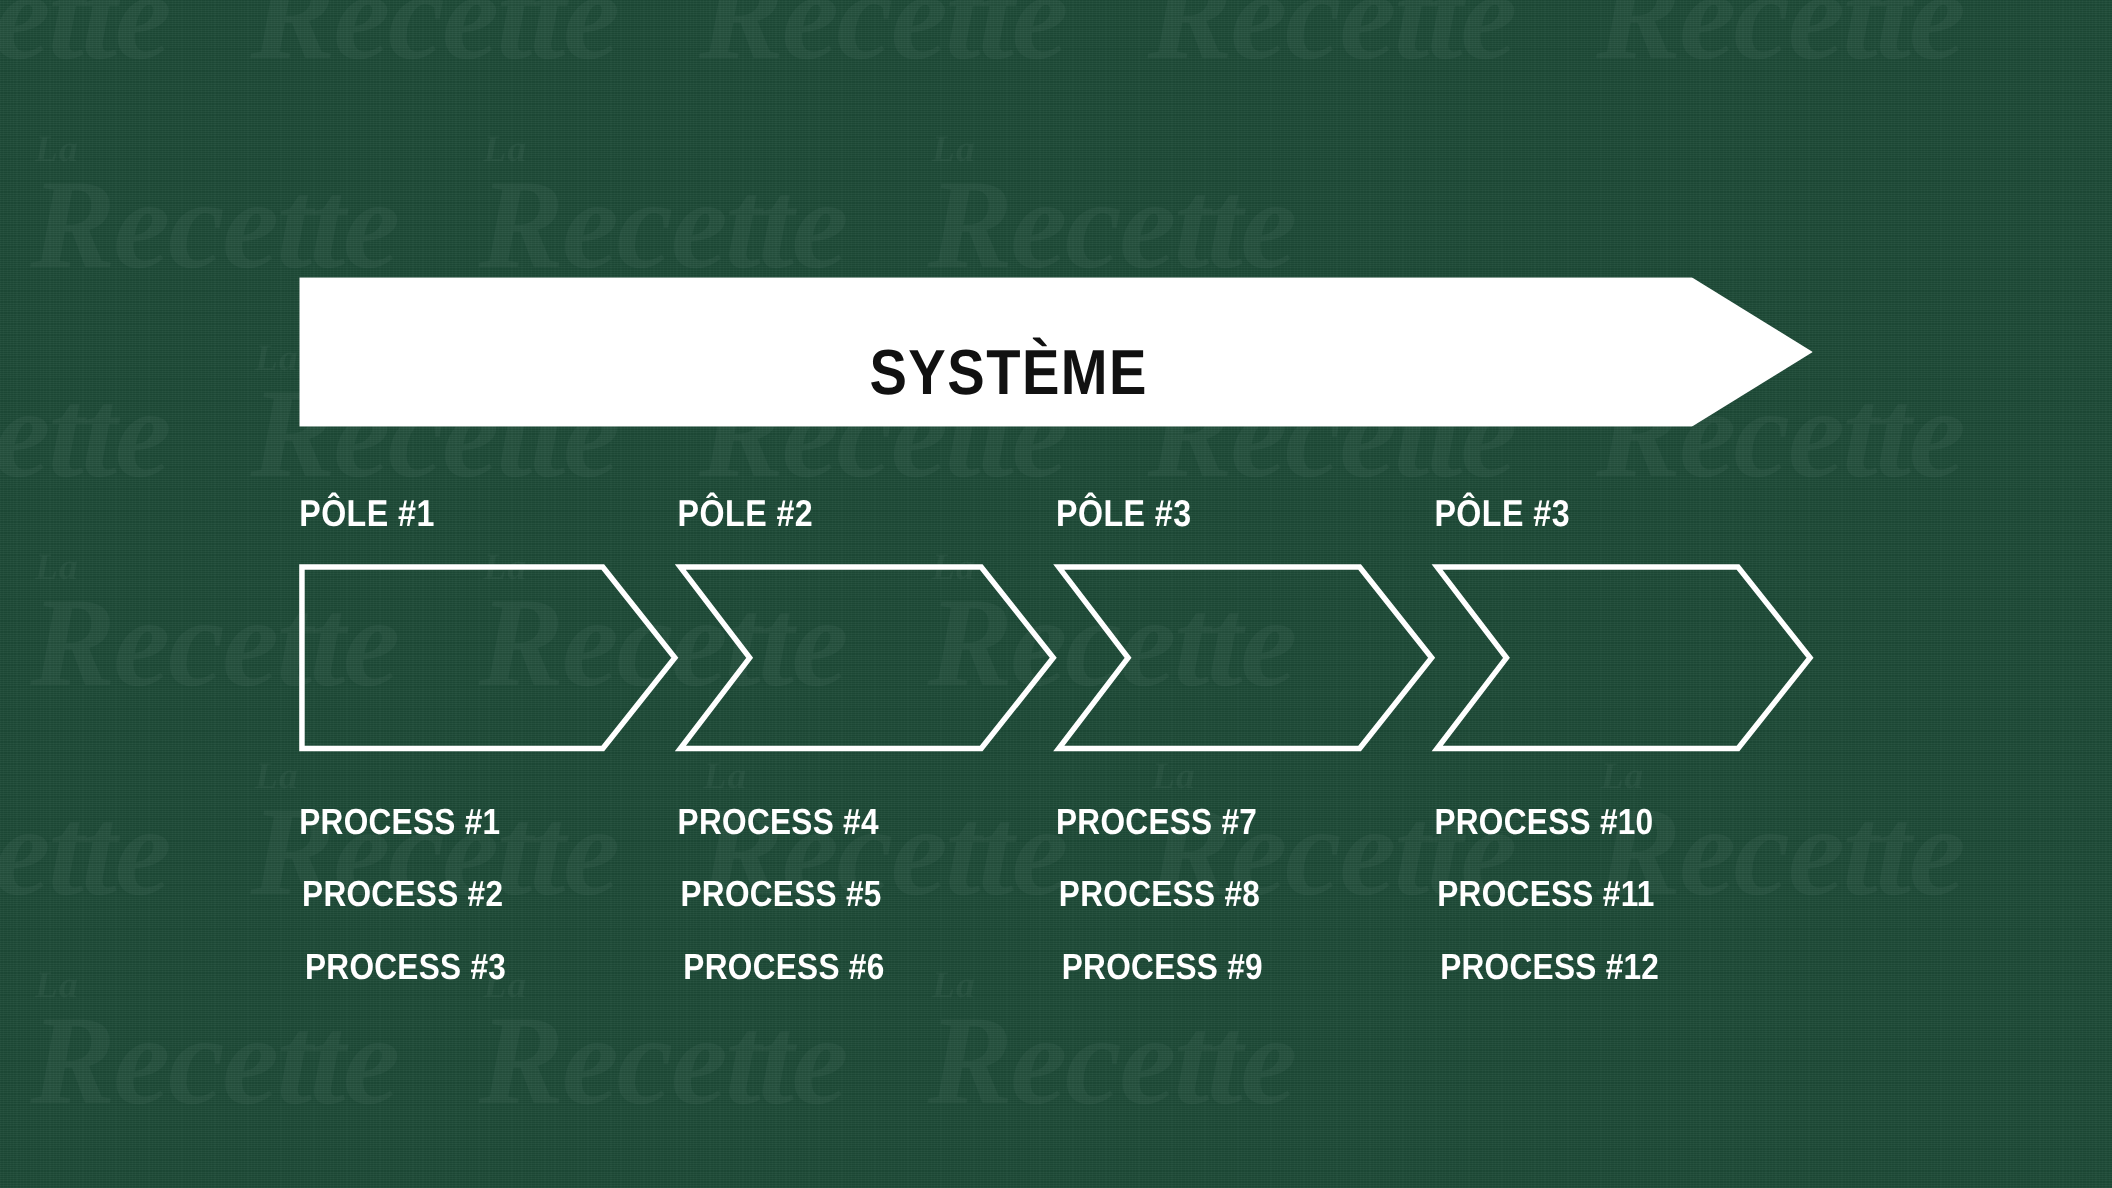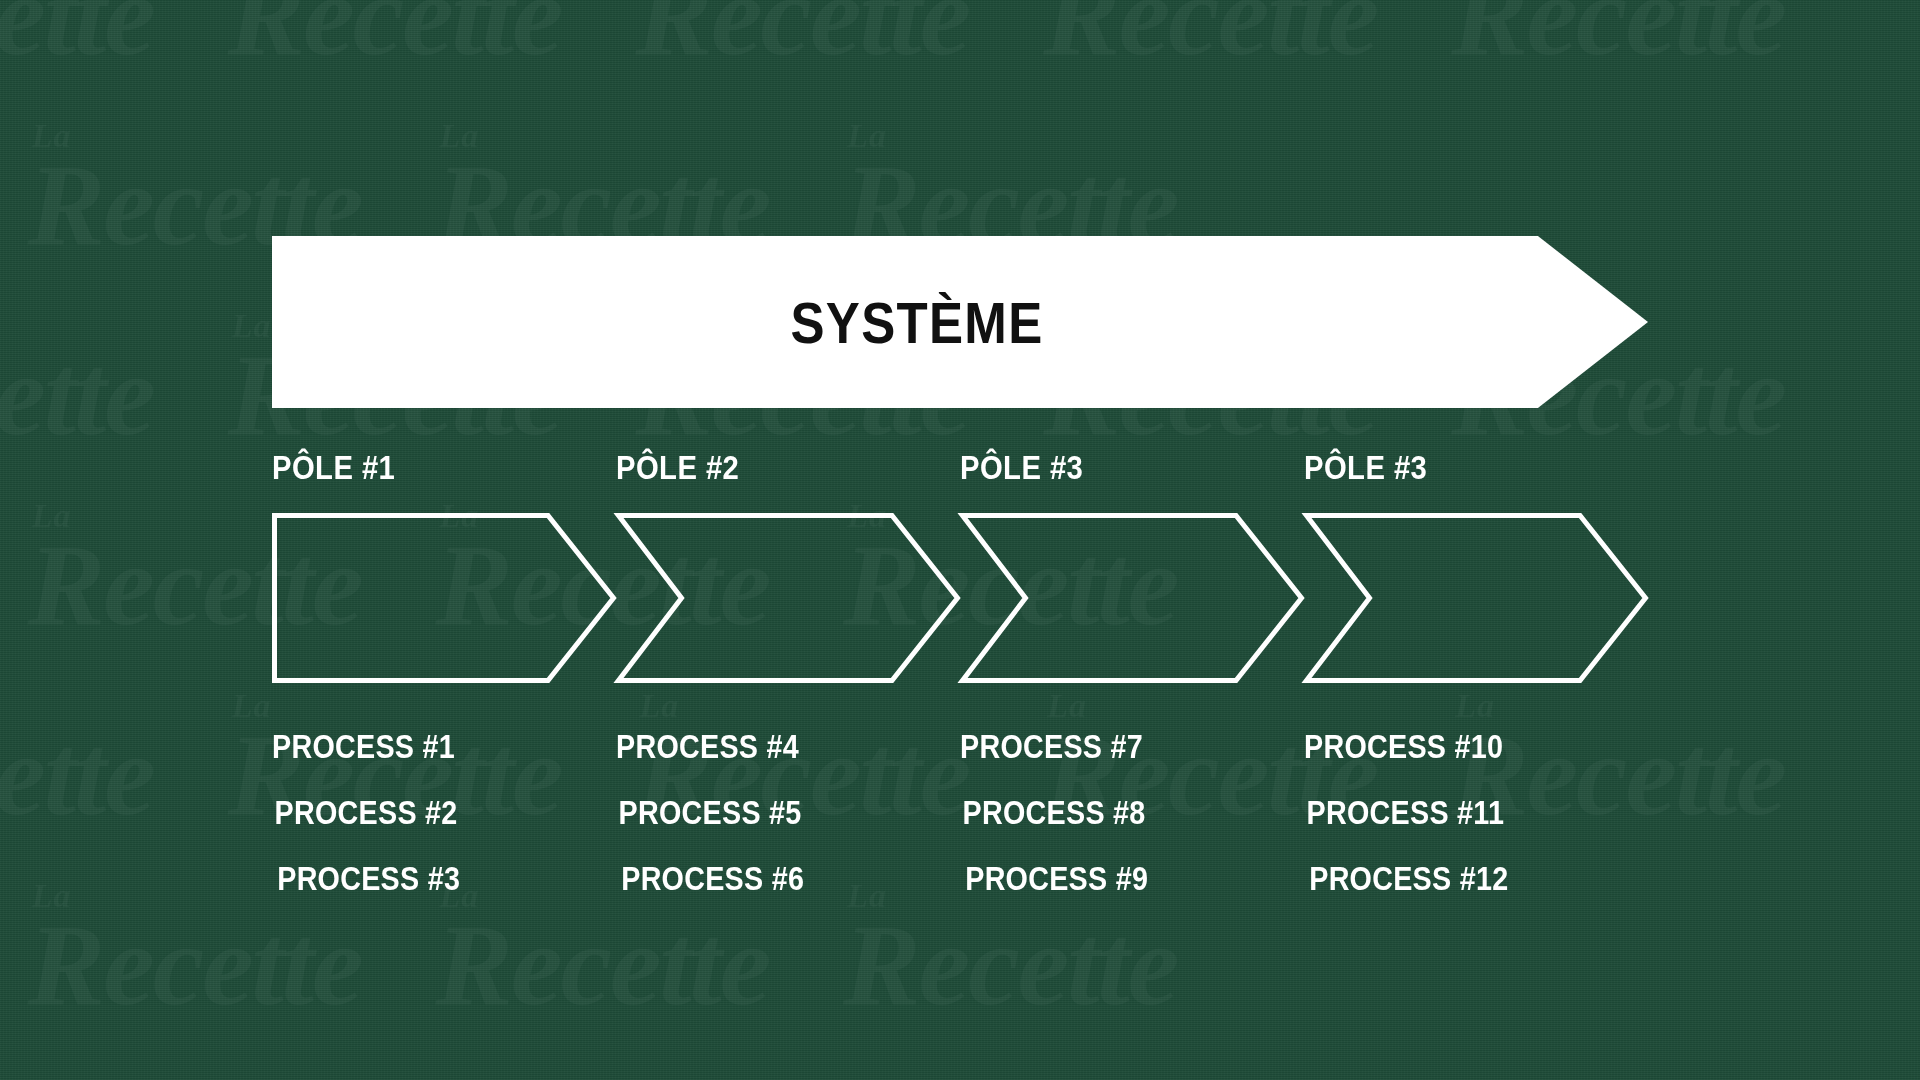--- a/index.html
+++ b/index.html
@@ -79,23 +79,23 @@
     font-size: 116px;
     line-height: 1;
     color: rgba(255,255,255,0.040);
     letter-spacing: -2px;
   }
 
   
   #system-arrow {
     position: absolute;
     left: 272px;
-    top: 236px;
+    top: 252px;
     width: 1376px;
-    height: 172px;
+    height: 136px;
     z-index: 4;
   }
   #system-arrow-shape {
     position: absolute;
     inset: 0;
     background: #ffffff;
     -webkit-clip-path: polygon(0 0, 92.0% 0, 100% 50%, 92.0% 100%, 0 100%);
     clip-path: polygon(0 0, 92.0% 0, 100% 50%, 92.0% 100%, 0 100%);
   }
   #system-title {

